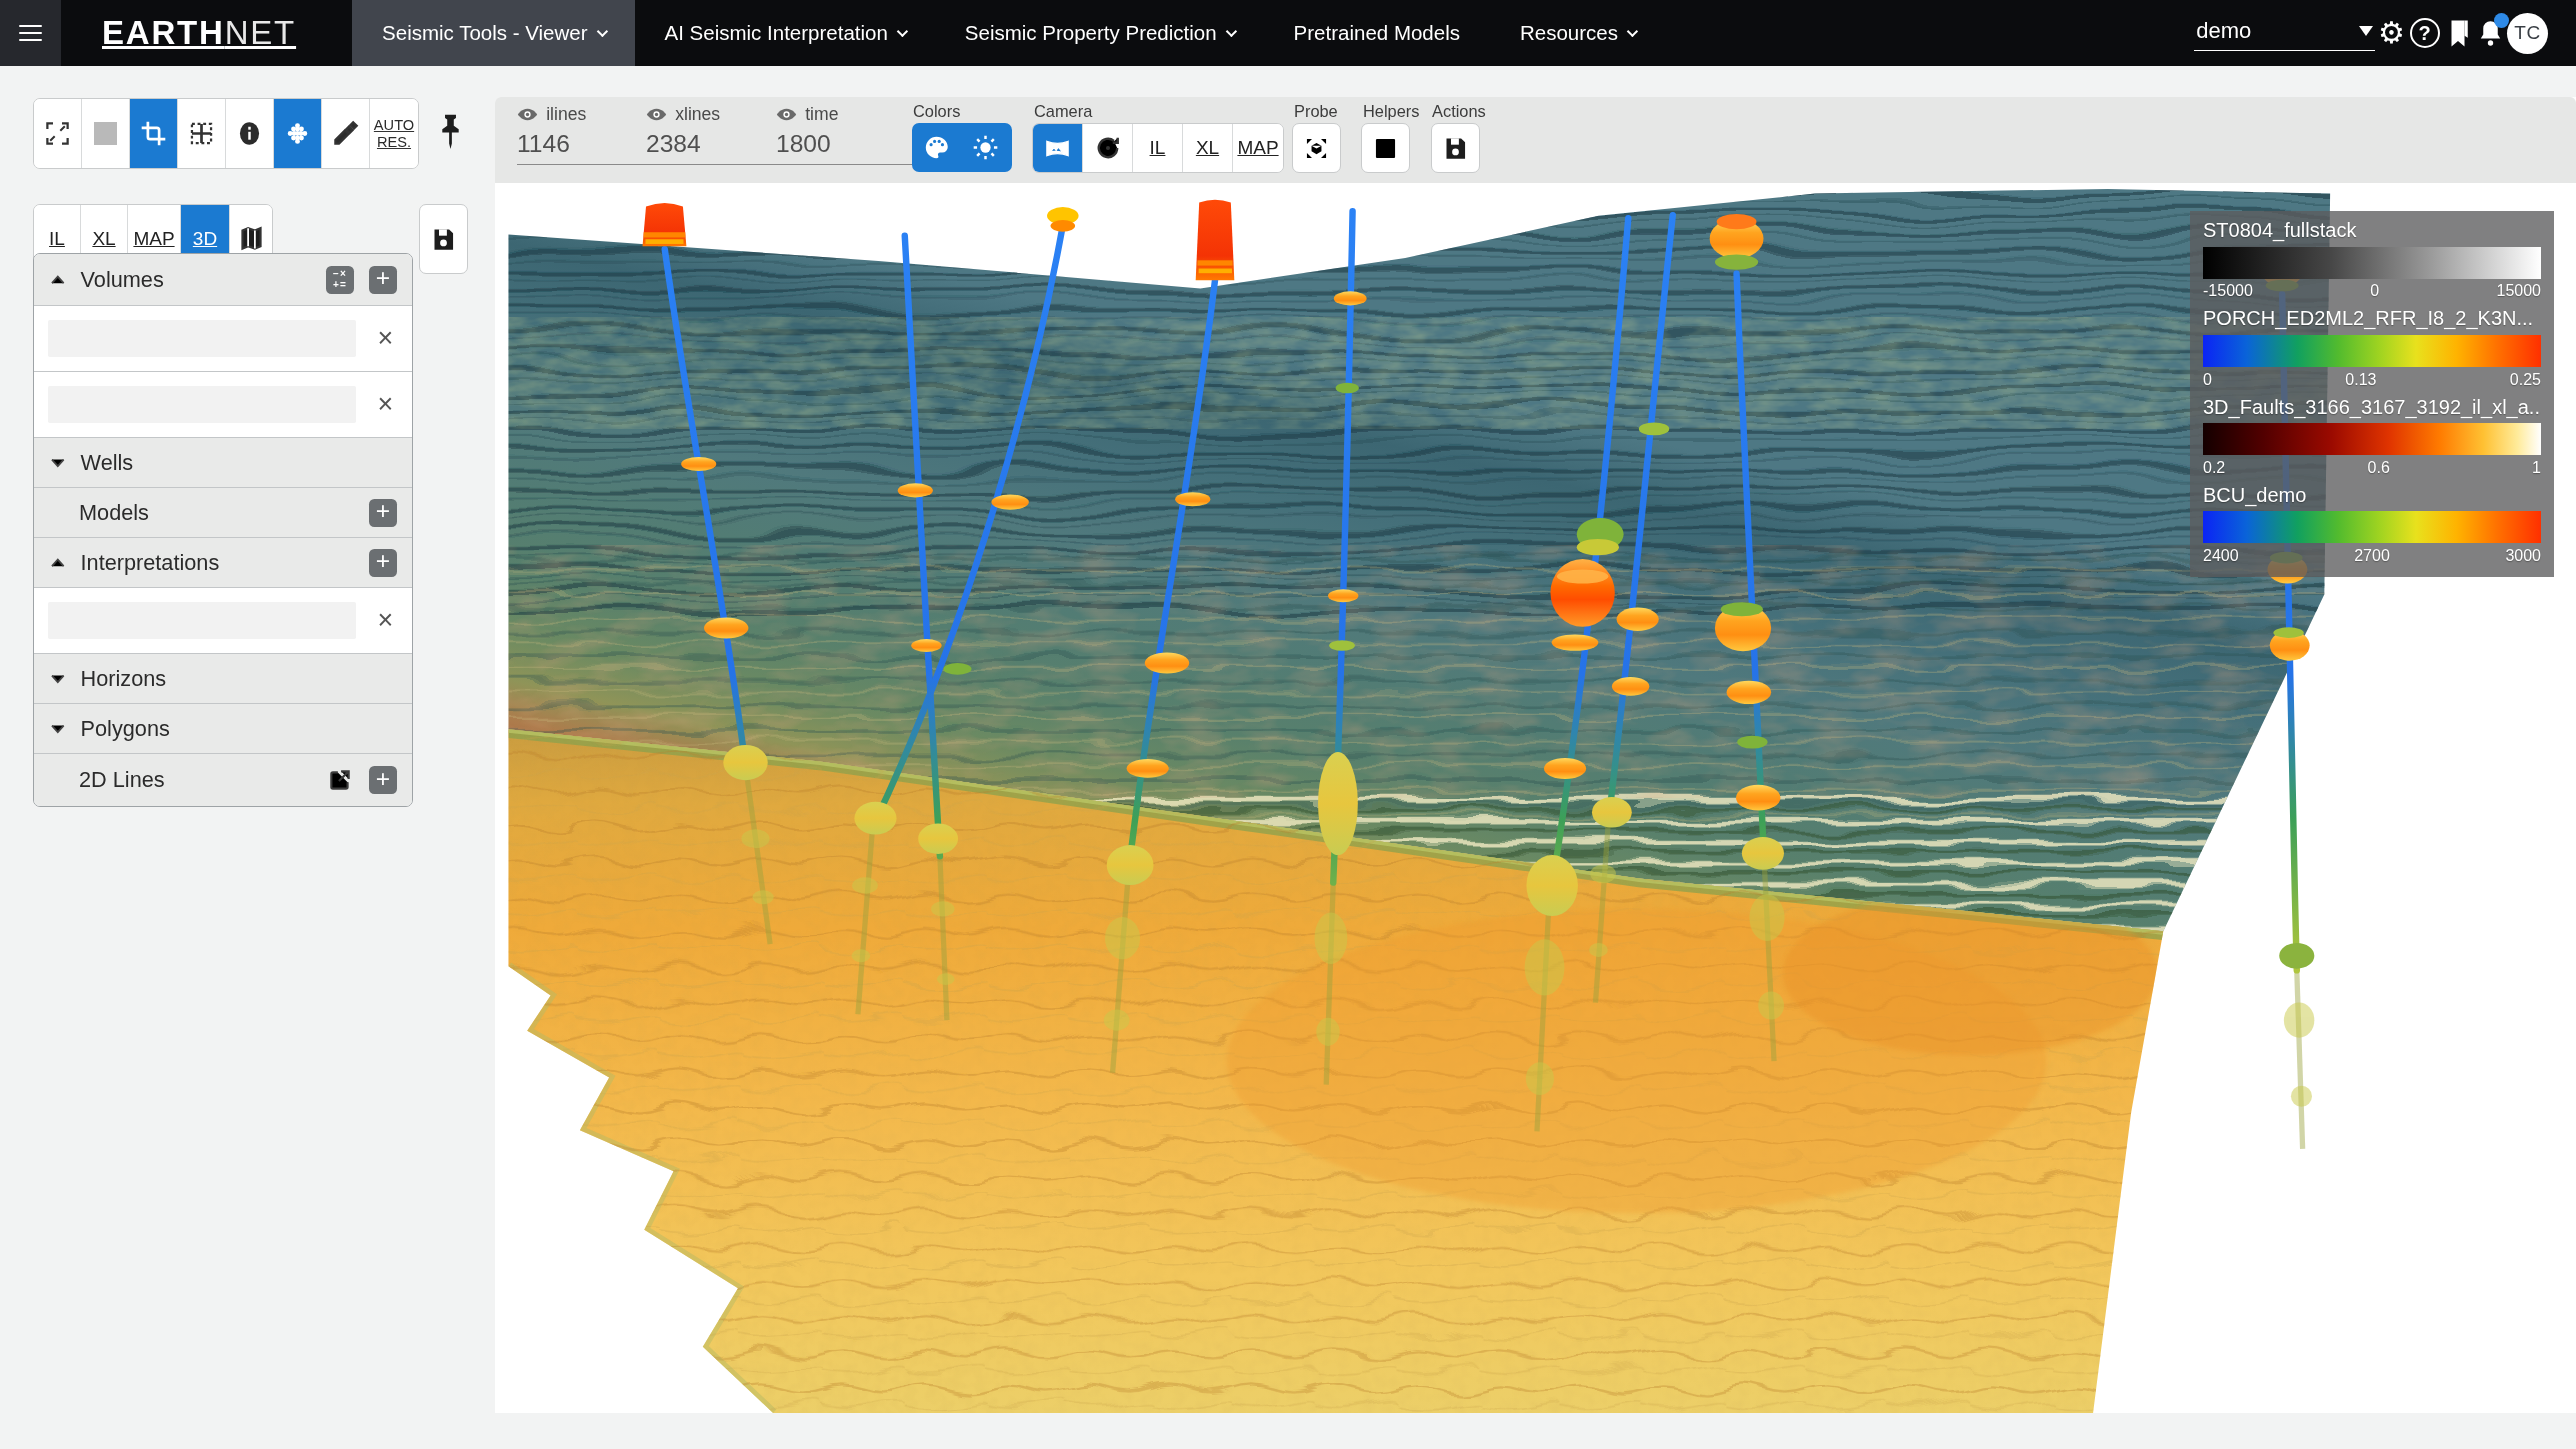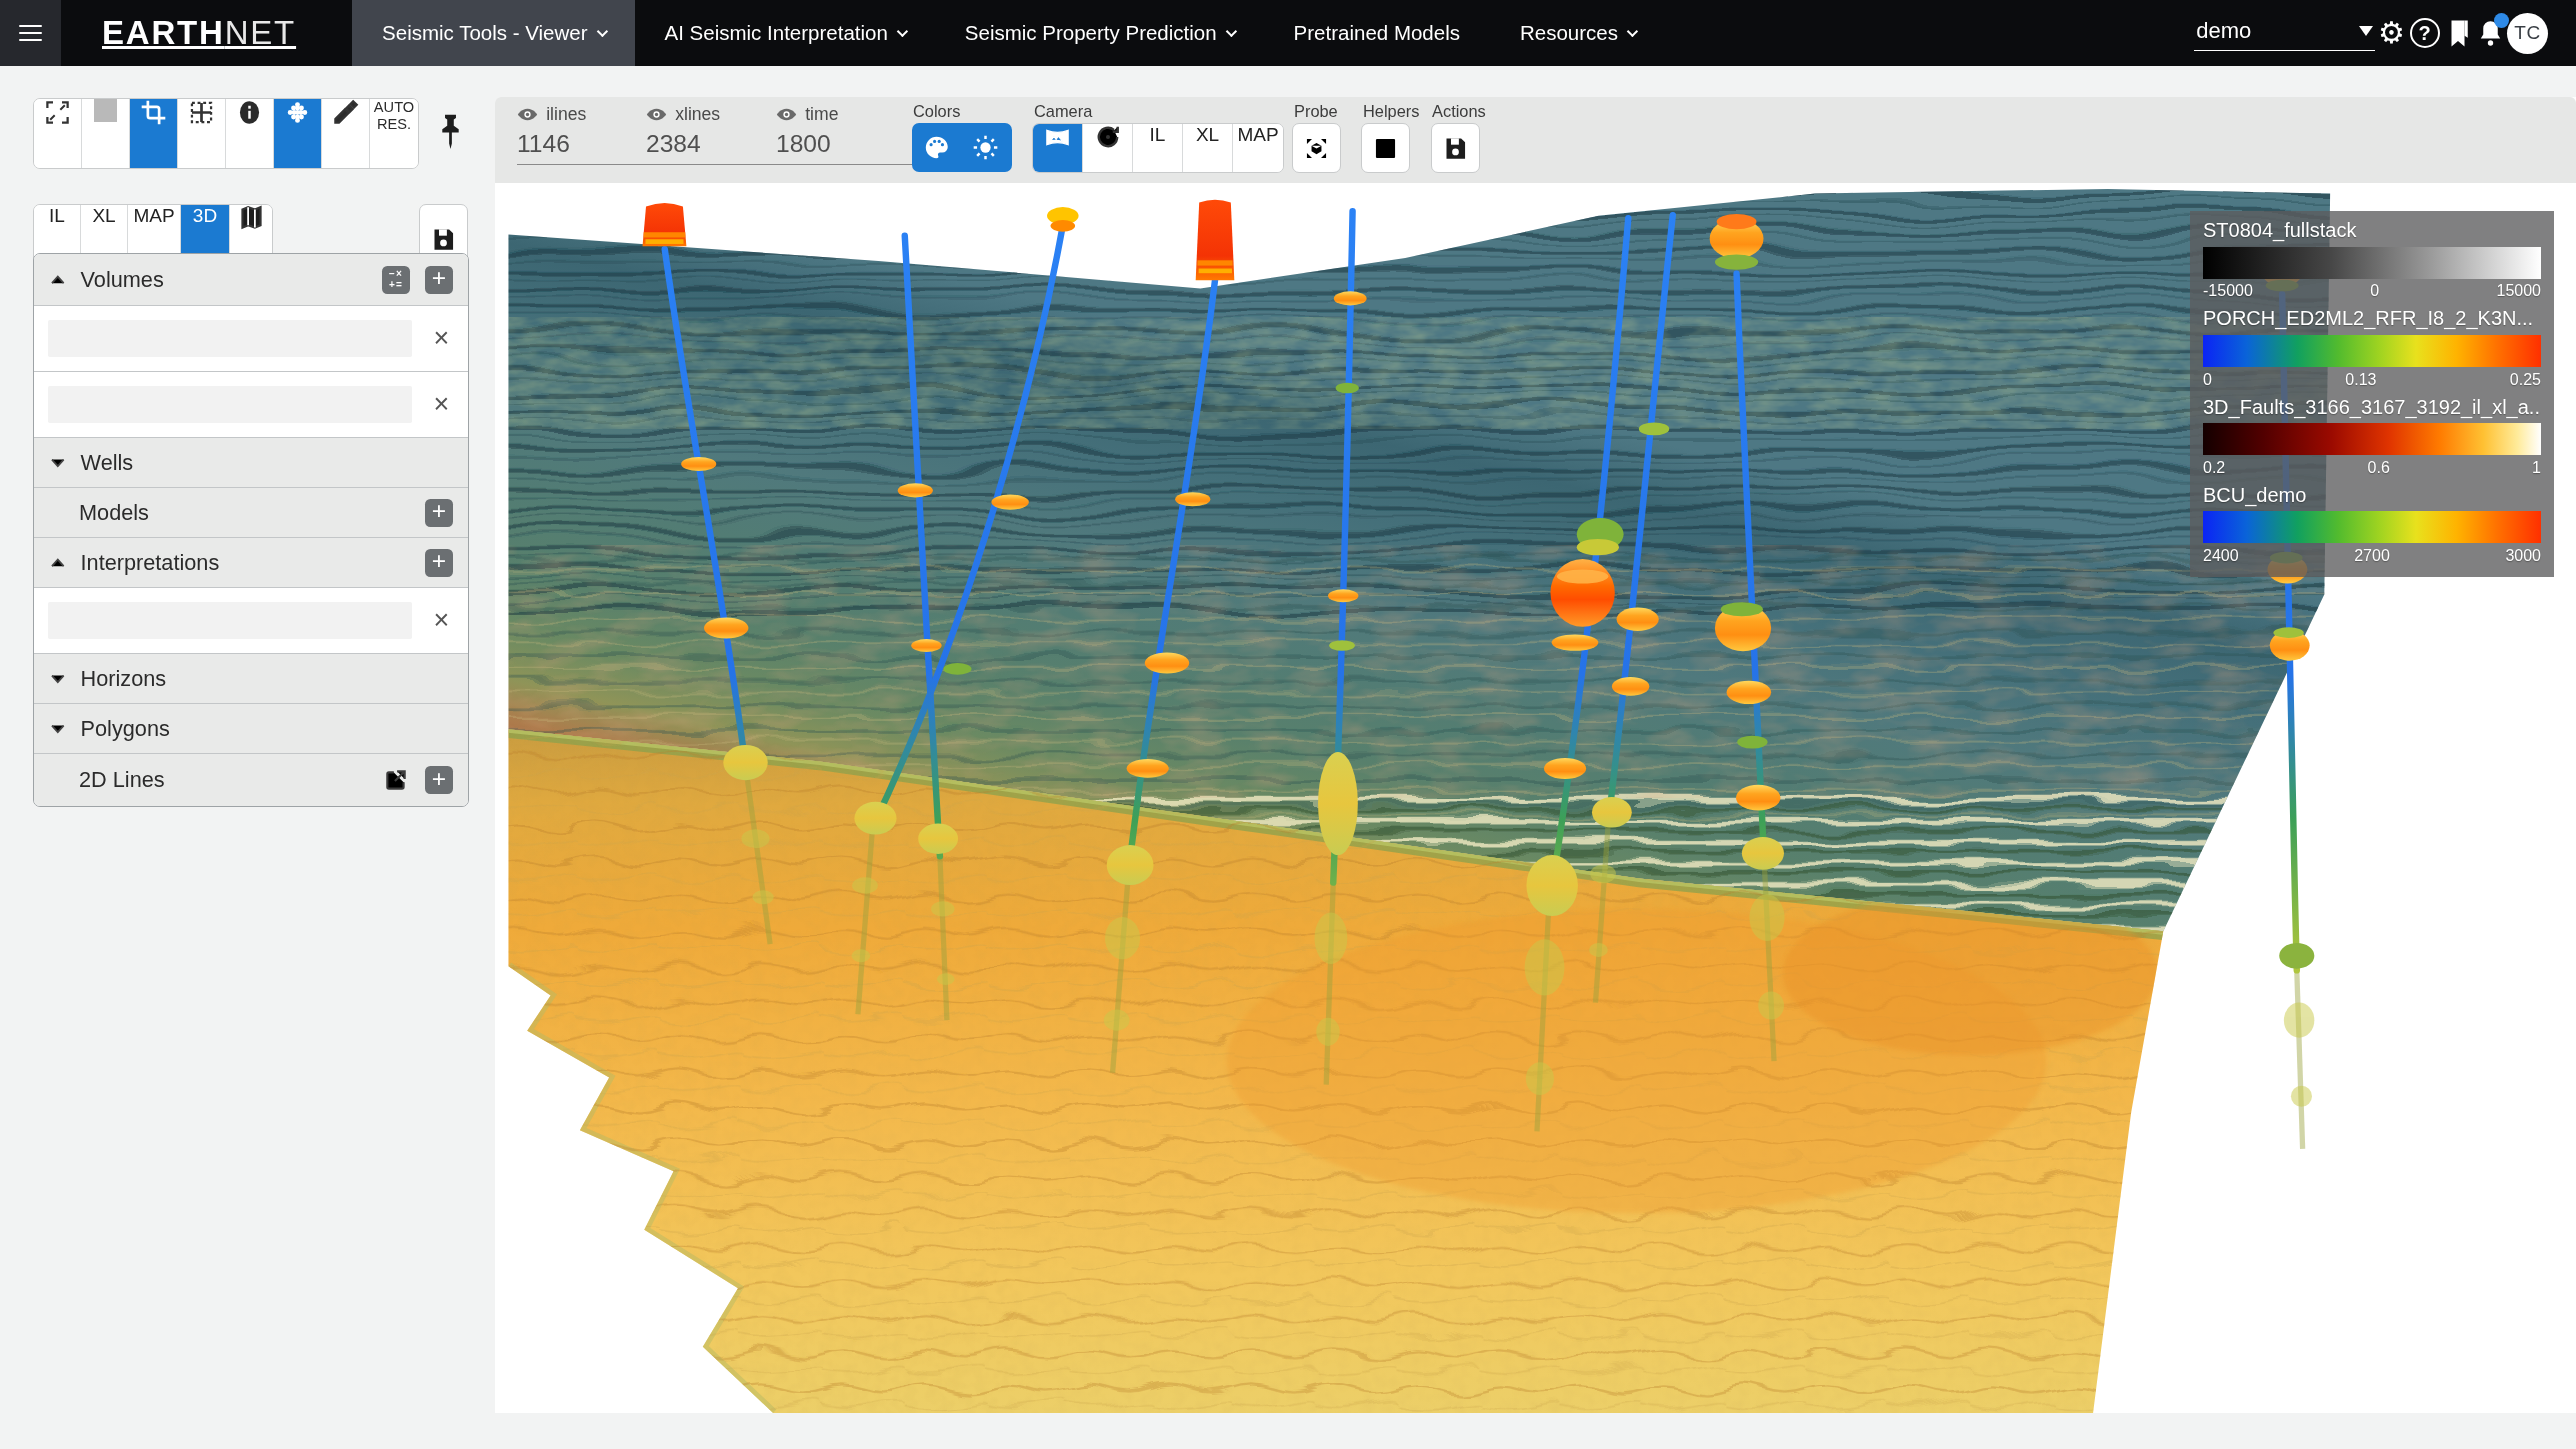--- a/index.html
+++ b/index.html
@@ -23,39 +23,39 @@
   .proj-select { display:flex; align-items:center; justify-content:space-between; width:181px; border-bottom:1.8px solid #fff; padding:3.5px 2.3px 5.9px 2.3px; font-size:22px; cursor:pointer; }
   .tri-down { width:0; height:0; border-left:7.6px solid transparent; border-right:7.6px solid transparent; border-top:10px solid #fff; }
   .nav-icon { width:33px; height:33px; display:flex; align-items:center; justify-content:center; cursor:pointer; position:relative; }
   .gear-g { font-family:"DejaVu Sans", sans-serif; font-size:30px; color:#fff; line-height:1; }
   .qmark { width:30px; height:30px; border:2.3px solid #fff; border-radius:50%; display:flex; align-items:center; justify-content:center; font-size:20px; font-weight:bold; }
   .notif-dot { position:absolute; right:-2.3px; top:-3.5px; width:15px; height:15px; border-radius:50%; background:#2e8ae6; }
   .avatar { width:41px; height:41px; border-radius:50%; background:#fff; color:#3a3f45; display:flex; align-items:center; justify-content:center; font-size:19px; letter-spacing:0.6px; cursor:pointer; }
 
   
   .btn-group { position:absolute; display:flex; background:#fff; border:1.2px solid #c9cbcc; border-radius:7px; overflow:hidden; }
-  .bg-cell { display:flex; justify-content:center; border-right:1.2px solid #d8dadb; background:#fff; color:#333; cursor:pointer; }
+  .bg-cell { display:flex; align-items:center; justify-content:center; border-right:1.2px solid #d8dadb; background:#fff; color:#333; cursor:pointer;text-decoration:underline; }
   .bg-cell:last-child { border-right:none; }
   .bg-cell.active { background:#1b7ad1; color:#fff; }
   .bg-cell svg { stroke:#333; }
   .bg-cell.active svg { stroke:#fff; }
   .solo-btn { position:absolute; background:#fff; border:1.2px solid #c9cbcc; border-radius:7px; display:flex; align-items:center; justify-content:center; cursor:pointer; }
   .txtbtn { font-size:19px; color:#222; }
 
   
   .row1 { left:33px; top:98px; width:386px; height:71px; }
   .row1 .bg-cell { width:48px; }
   .row2 { left:33px; top:204px; width:240px; height:70px; }
   .autores { font-size:14.6px; line-height:1.15; color:#2b2b2b; text-align:center; font-weight:500; }
   .swatch { width:23.4px; height:23.4px; background:#b9b9b9; }
   .pin-wrap { position:absolute; left:434px; top:112px; width:33px; height:41px; cursor:pointer; }
   .save1 { left:419px; top:204px; width:49px; height:70px; }
 
   
-  .sidebar { position:absolute; left:33px; top:253px; width:436px; background:#fff; border:1.2px solid #9ea3a6; border-radius:7px; overflow:hidden; }
+  .sidebar { position:absolute; left:33px; top:253px; width:380px; background:#fff; border:1.2px solid #9ea3a6; border-radius:7px; overflow:hidden; }
   .sb-head { height:52px; background:#e9eae9; display:flex; align-items:center; padding:0 15px; border-bottom:1.2px solid #c3c6c8; cursor:pointer; }
   .sb-head.sub { height:50px; }
   .sb-head:last-child { border-bottom:none; }
   .sb-label { font-size:21.7px; color:#2b2b2b; margin-left:14px; }
   .sb-label.indent { margin-left:30px; }
   .sb-chev { width:17.6px; display:flex; justify-content:center; }
   .sb-chev svg { stroke:#444; }
   .sb-icons { margin-left:auto; display:flex; gap:15px; align-items:center; }
   .sq-ico { width:28px; height:28px; border-radius:5.3px; background:#6b6f72; color:#fff; display:flex; align-items:center; justify-content:center; cursor:pointer; }
   .sq-ico.plus { font-size:24.6px; line-height:1; padding-bottom:2.3px; }

